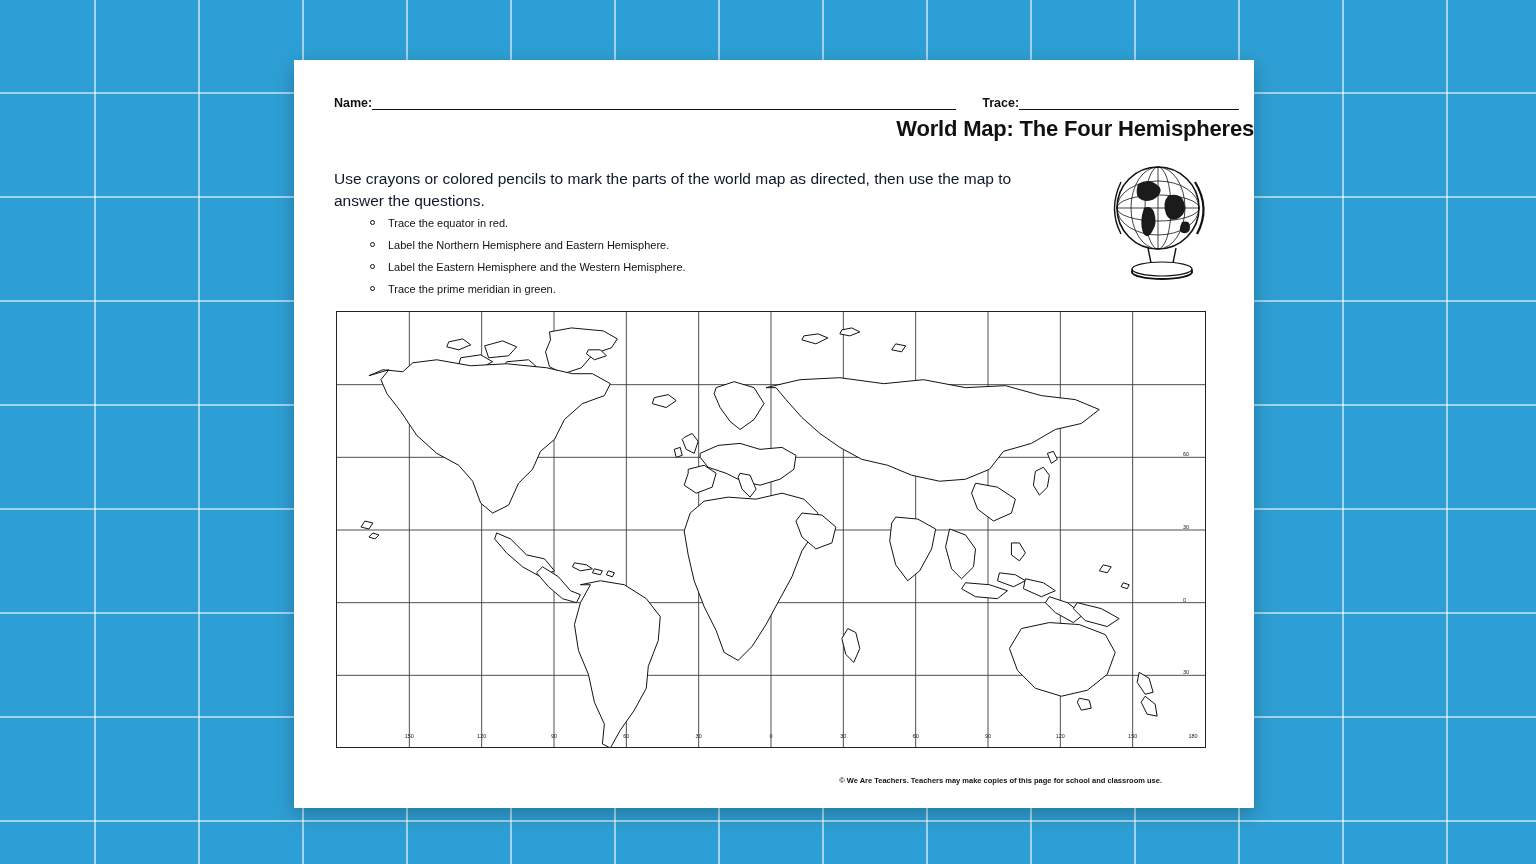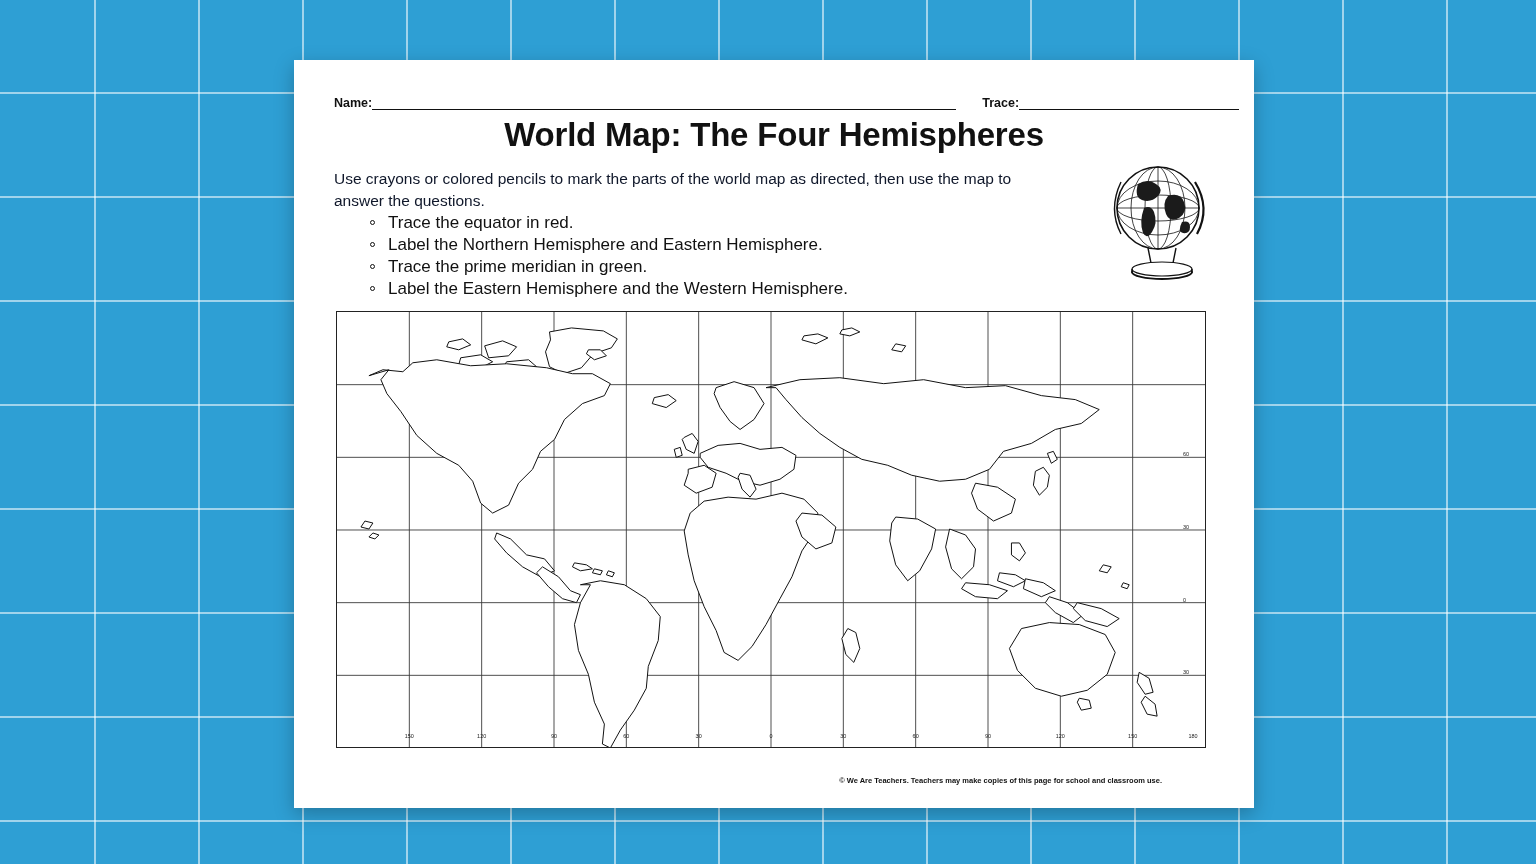--- a/index.html
+++ b/index.html
@@ -57,22 +57,22 @@
   }
   .name-rule  { flex: 0 0 584px; margin-right: 26px; }
   .date-rule  { flex: 0 0 220px; }
 
   
   #title {
     position: absolute;
     left: 0;
     top: 56px;
     width: 960px;
-    text-align: center;
-    font-size: 33px;
+    text-align: right;
+    font-size: 22px;
     font-weight: bold;
     color: #111;
     letter-spacing: -0.2px;
   }
 
   
   #intro {
     position: absolute;
     left: 40px;
     top: 108px;
@@ -88,21 +88,21 @@
     left: 72px;
     top: 152px;
     width: 700px;
     margin: 0;
     padding: 0;
     list-style: none;
   }
   #tasks li {
     position: relative;
     padding-left: 22px;
-    font-size: 17px;
+    font-size: 11px;
     line-height: 22px;
     color: #111;
   }
   #tasks li::before {
     content: "";
     position: absolute;
     left: 4px;
     top: 8px;
     width: 5px;
     height: 5px;
@@ -159,22 +159,22 @@
     <span class="ruleline date-rule"></span>
   </div>
 
   <div id="title">World Map: The Four Hemispheres</div>
 
   <div id="intro">Use crayons or colored pencils to mark the parts of the world map as directed, then use the map to answer the questions.</div>
 
   <ul id="tasks">
     <li>Trace the equator in red.</li>
     <li>Label the Northern Hemisphere and Eastern Hemisphere.</li>
+    <li>Label the Eastern Hemisphere and the Western Hemisphere.</li>
     <li>Trace the prime meridian in green.</li>
-    <li>Label the Eastern Hemisphere and the Western Hemisphere.</li>
   </ul>
 
   <div id="globe">
     <svg viewBox="0 0 132 132" width="132" height="132" fill="none" stroke="#111" stroke-width="1.1">
 
       <circle cx="64" cy="52" r="41" fill="#fff" stroke="#111" stroke-width="1.6"></circle>
 
       <ellipse cx="64" cy="52" rx="13" ry="41" stroke-width="0.8"></ellipse>
       <ellipse cx="64" cy="52" rx="27" ry="41" stroke-width="0.8"></ellipse>
       <line x1="64" y1="11" x2="64" y2="93" stroke-width="0.8"></line>

